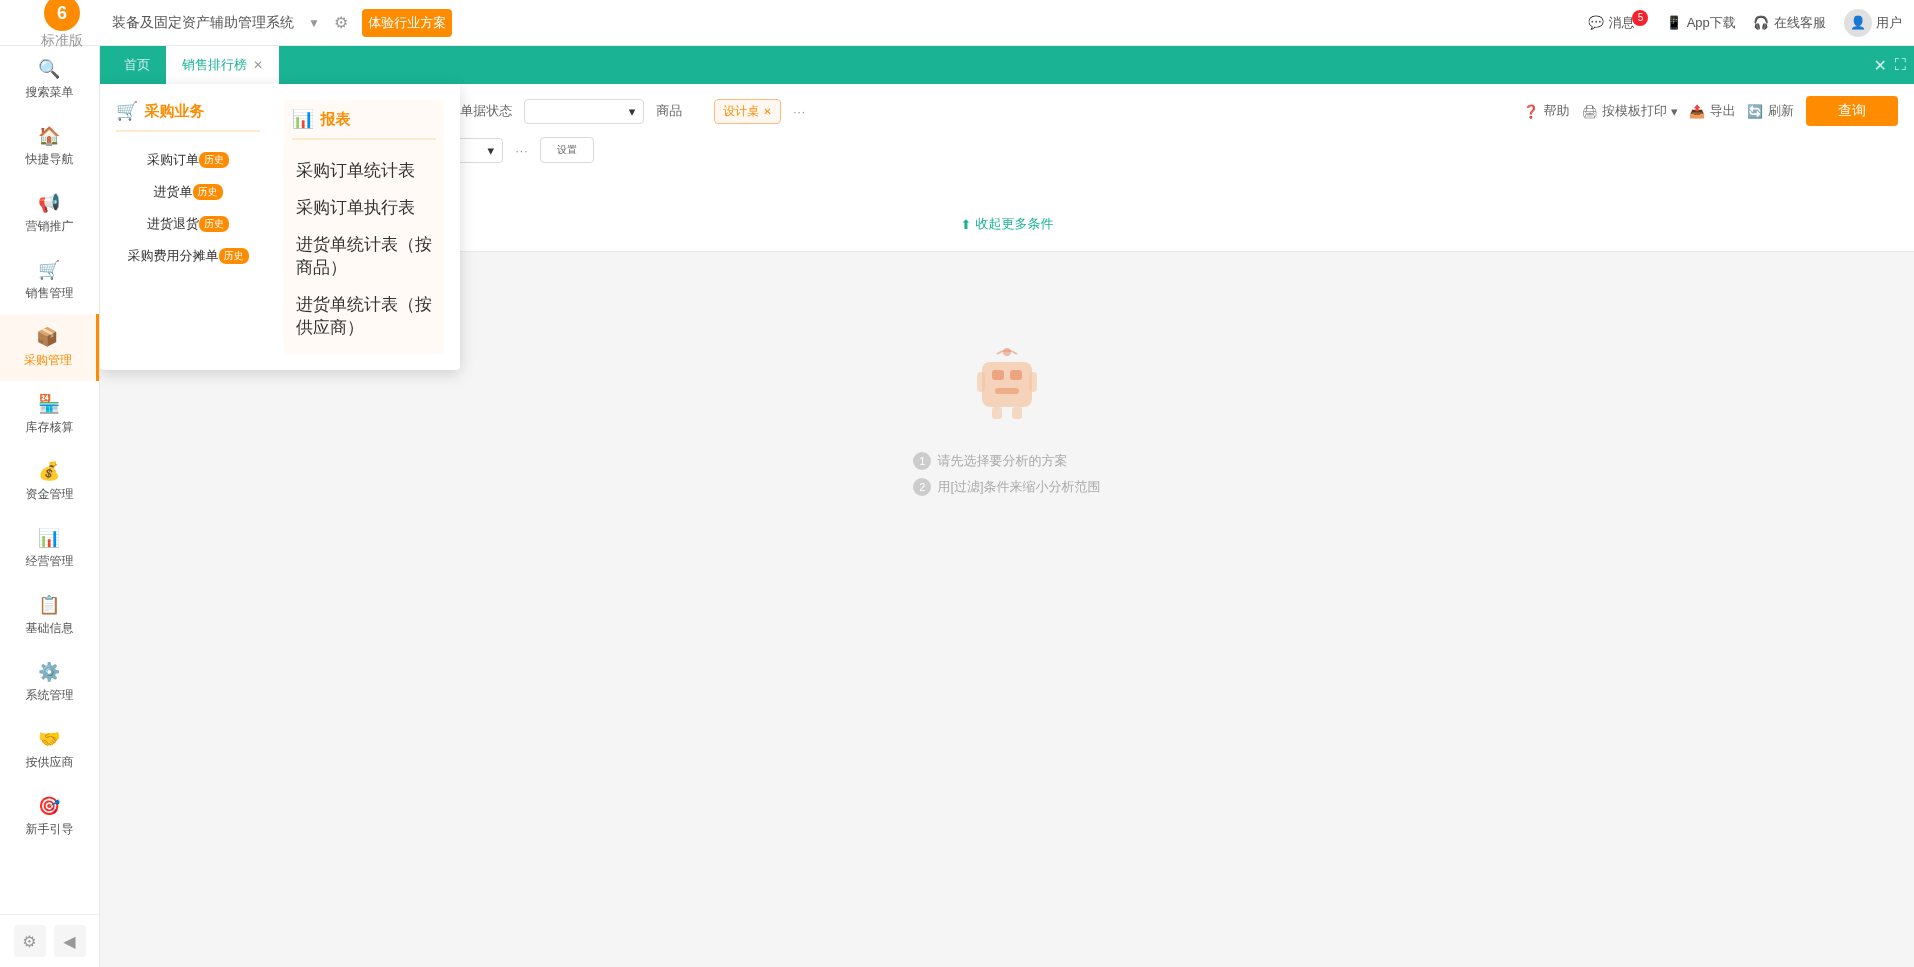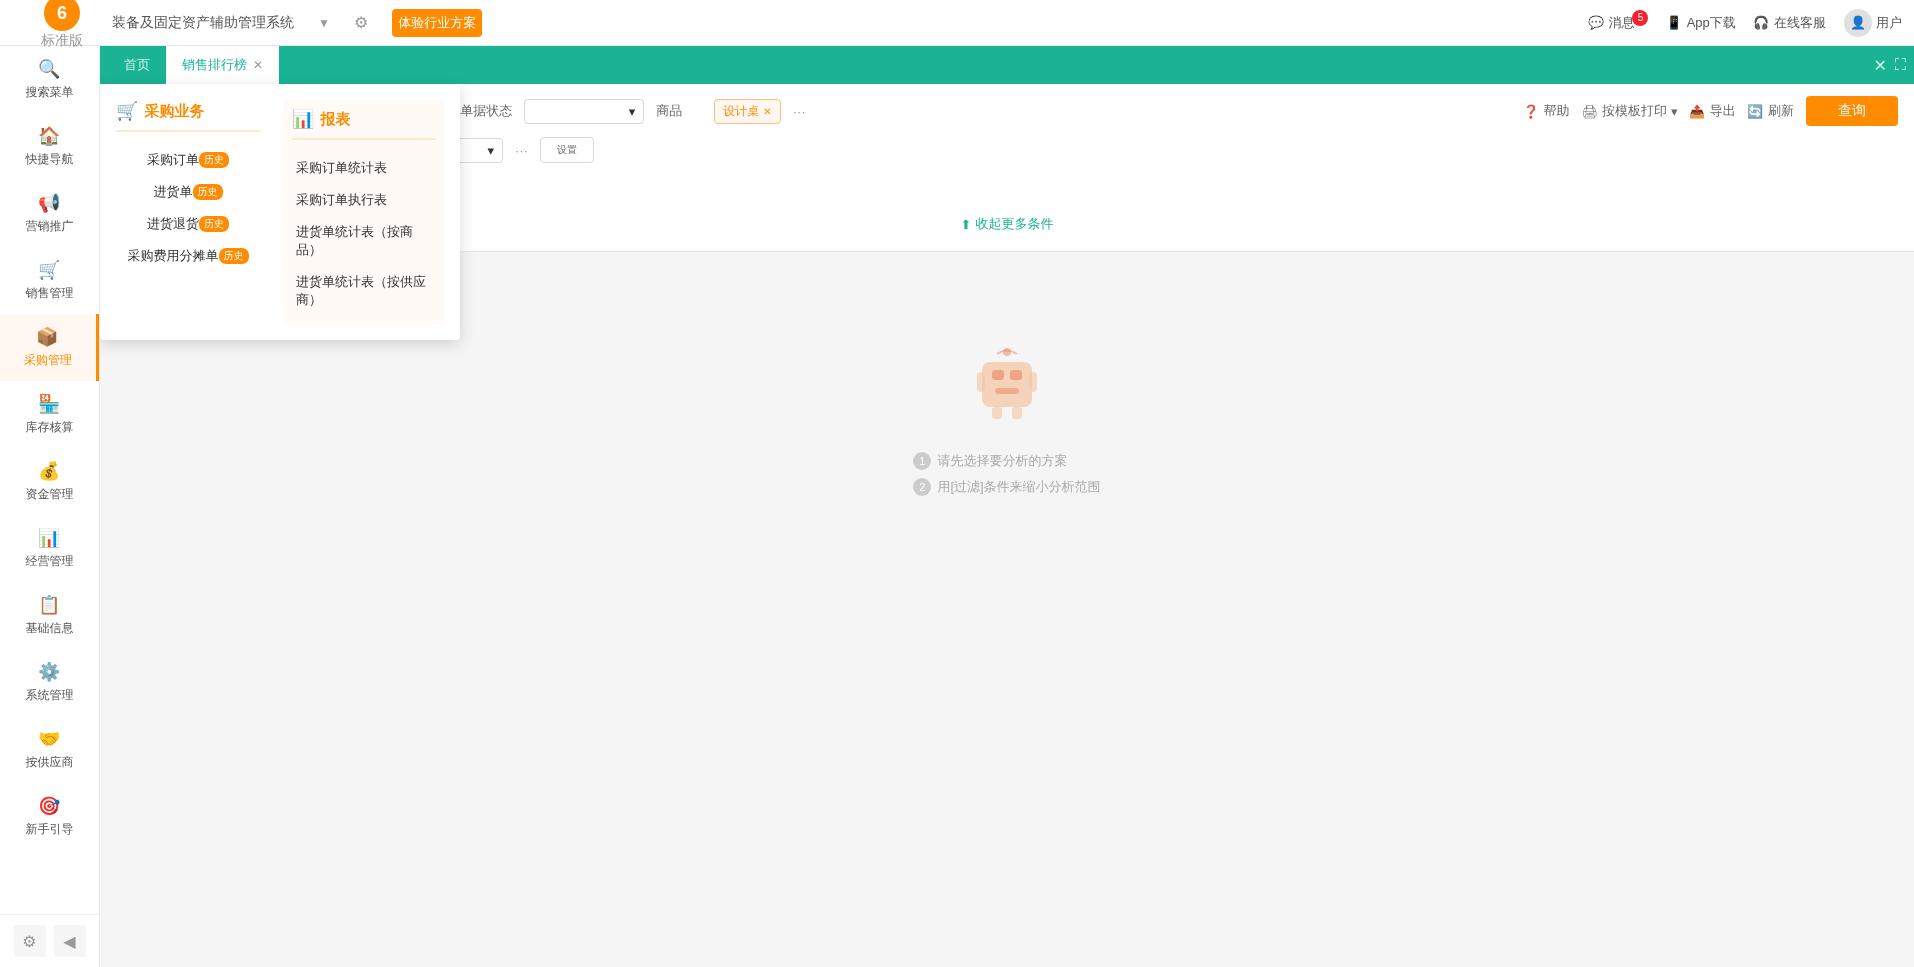--- a/index.html
+++ b/index.html
@@ -37,21 +37,21 @@
     }
     .logo-subtitle {
       font-size: 14px;
       color: #999;
       margin-top: 1px;
     }
     .topbar-middle {
       flex: 1;
       display: flex;
       align-items: center;
-      gap: 24px;
+      gap: 14px;
     }
     .topbar-system-name {
       font-size: 14px;
       color: #555;
     }
     .topbar-dropdown-btn {
       cursor: pointer;
       color: #999;
       font-size: 12px;
     }
@@ -436,21 +436,21 @@
       font-size: 15px;
       font-weight: bold;
       margin-bottom: 12px;
       padding-bottom: 8px;
       border-bottom: 2px solid #ffe8cc;
     }
     .dropdown-right-item {
       padding: 7px 4px;
       cursor: pointer;
       color: #333;
-      font-size: 13px;
+      font-size: 17px;
       border-radius: 4px;
       font-family: Liberation Mono, monospace;
     }
 
     
     .tabbar-wrapper {
       position: relative;
     }
   </style>
 </head>

